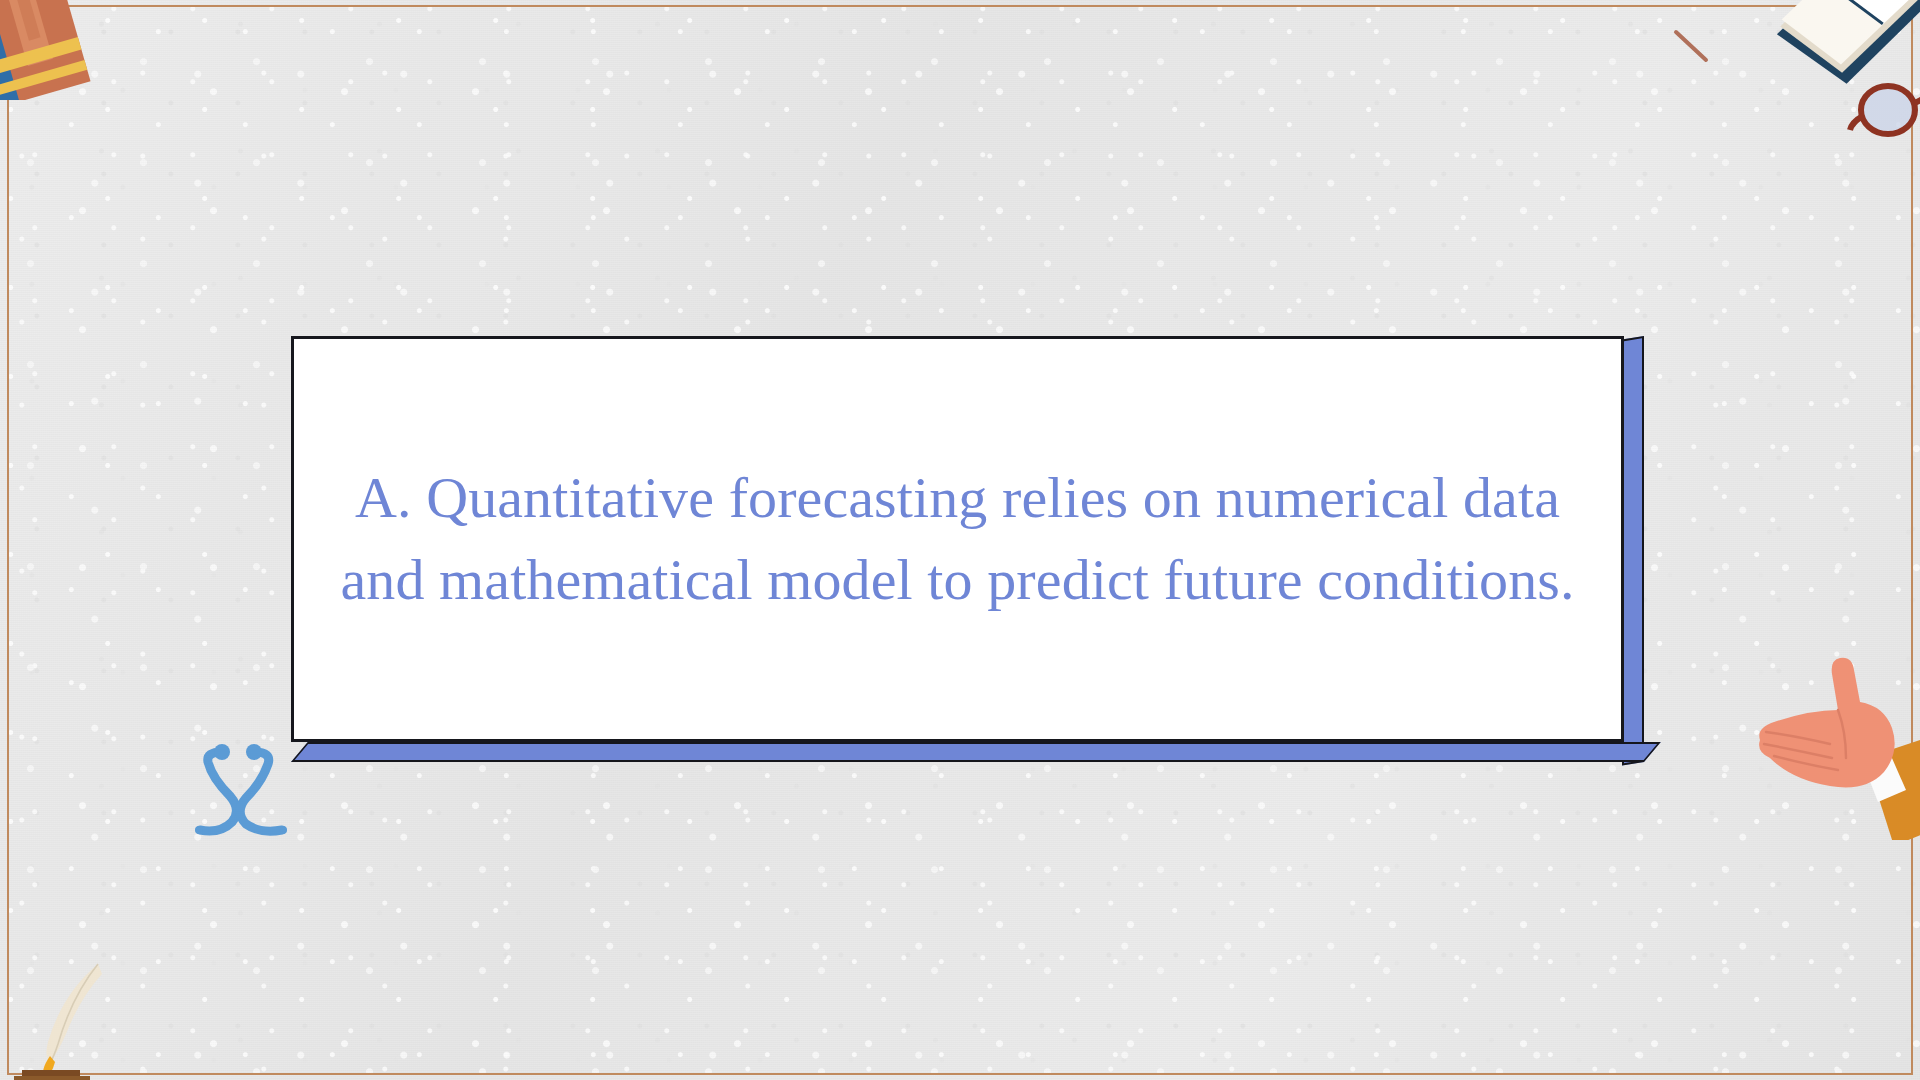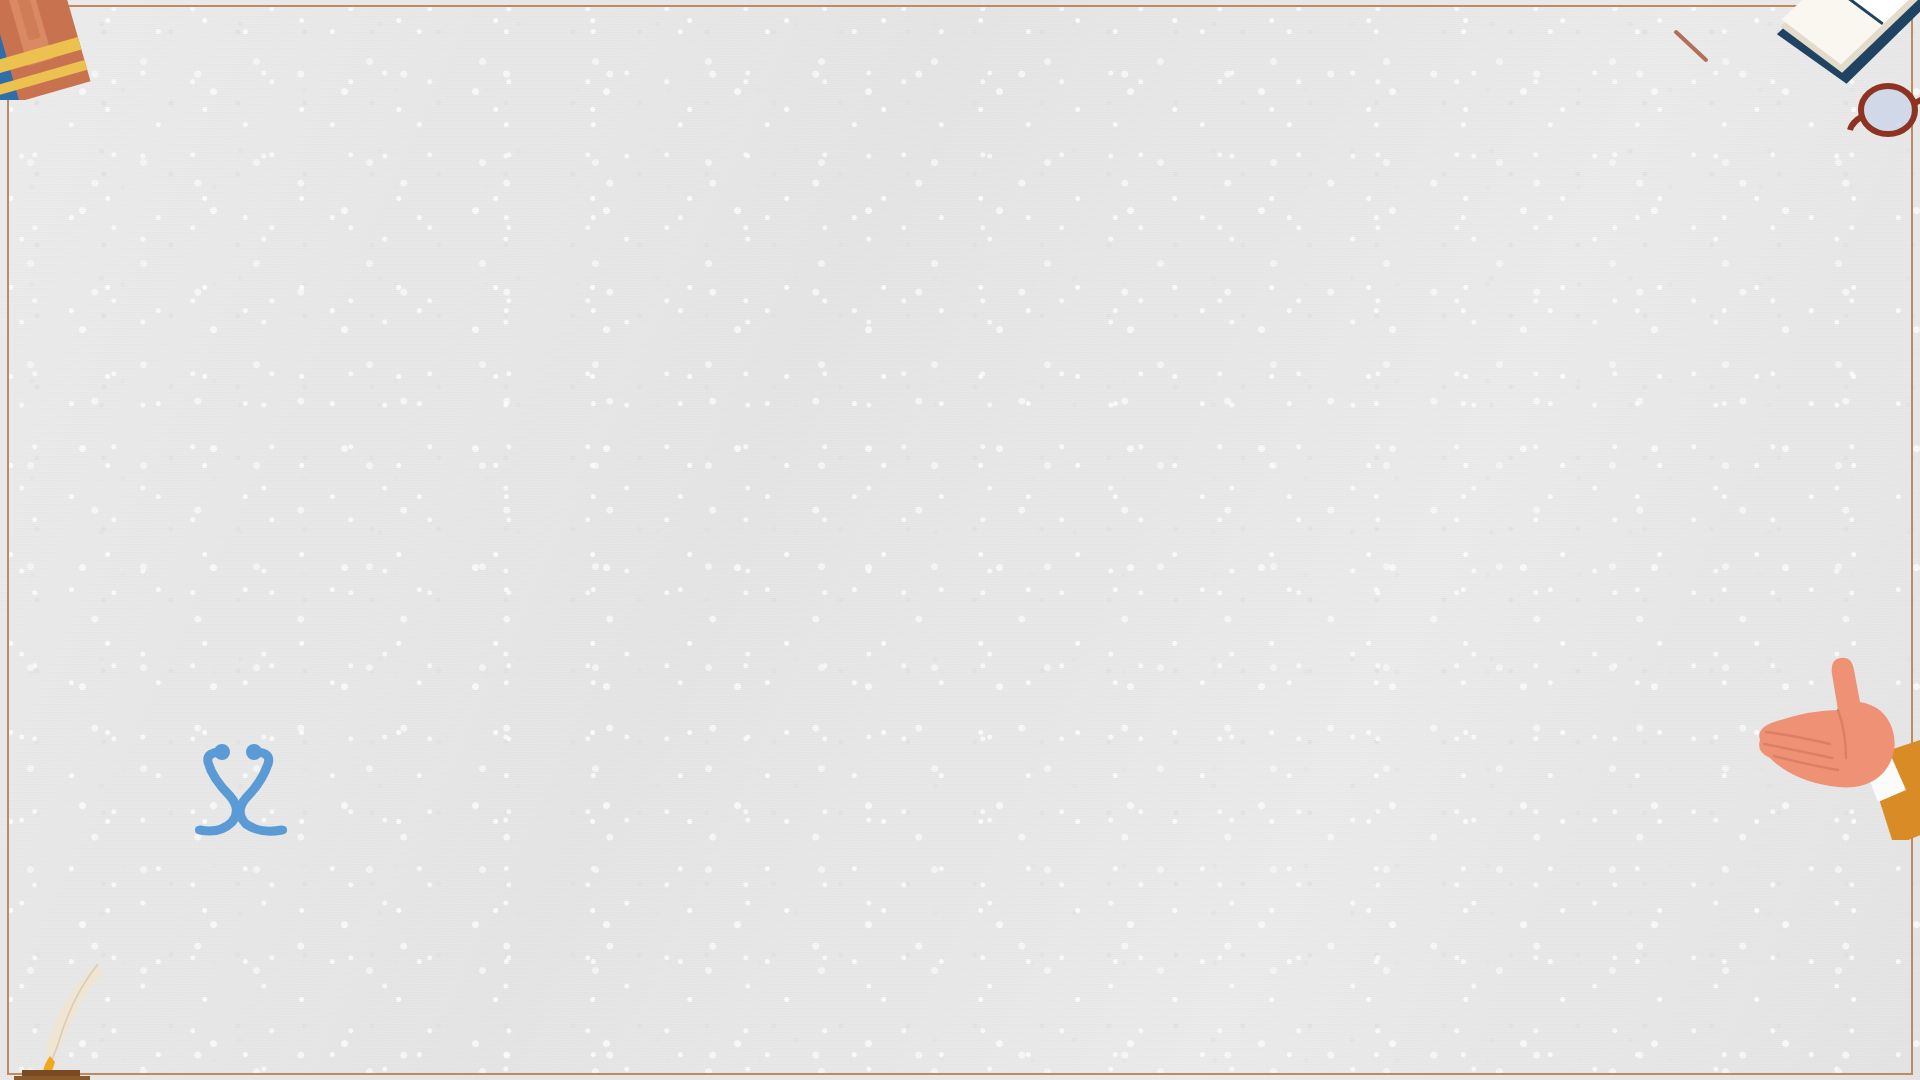--- a/index.html
+++ b/index.html
@@ -233,14 +233,21 @@
         <path d="M34 14 Q18 14 20 24 Q24 40 42 58 Q54 72 44 84 Q32 96 12 92"></path>
         <path d="M66 14 Q84 14 80 26 Q74 44 58 60 Q46 74 58 86 Q72 96 94 92"></path>
       </g>
       <circle cx="34" cy="14" r="8" fill="#5b9bd5"></circle>
       <circle cx="66" cy="14" r="8" fill="#5b9bd5"></circle>
       <circle cx="11" cy="92" r="4" fill="#5b9bd5"></circle>
       <circle cx="95" cy="92" r="4" fill="#5b9bd5"></circle>
     </svg>
   </div>
 
+  <div class="answer-box-wrap">
+    <div class="extrude-right"></div>
+    <div class="extrude-bottom"></div>
+    <div class="answer-box">
+      <div class="answer-text">A. Quantitative forecasting relies on numerical data and mathematical model to predict future conditions.</div>
+    </div>
+  </div>
 
 </div>
 
 </body></html>

